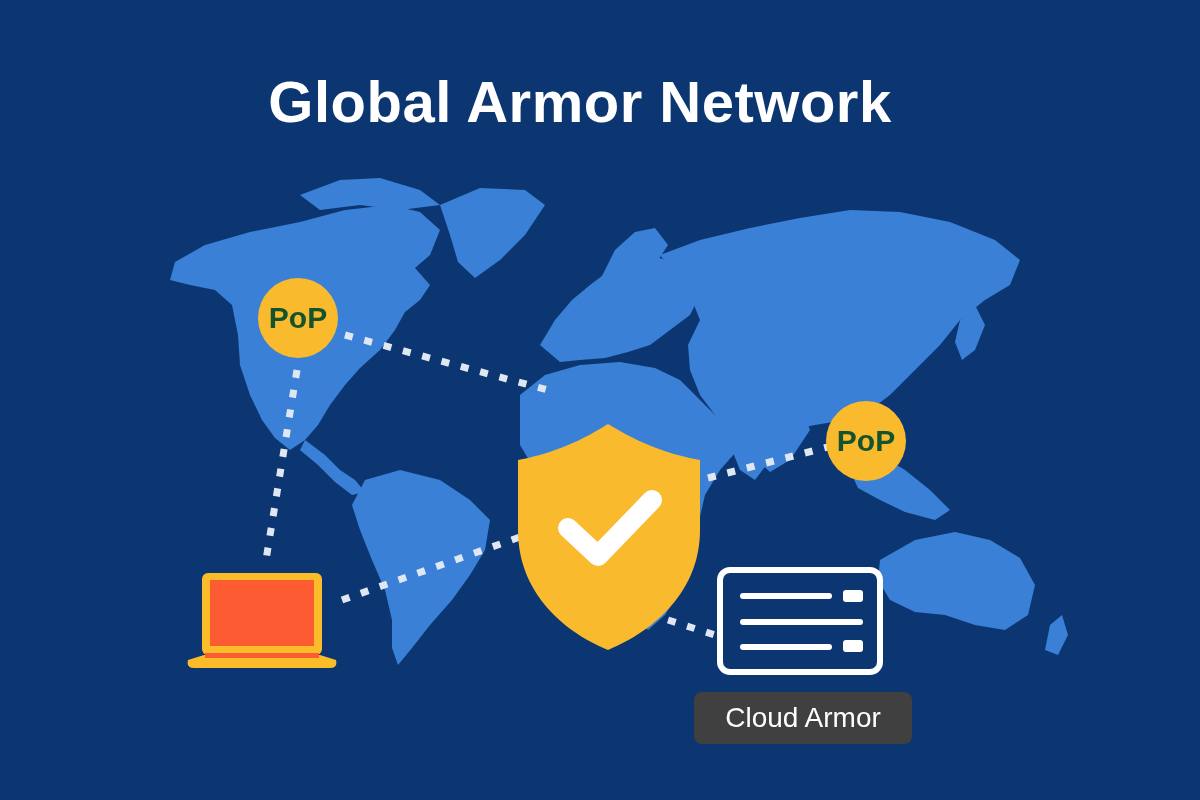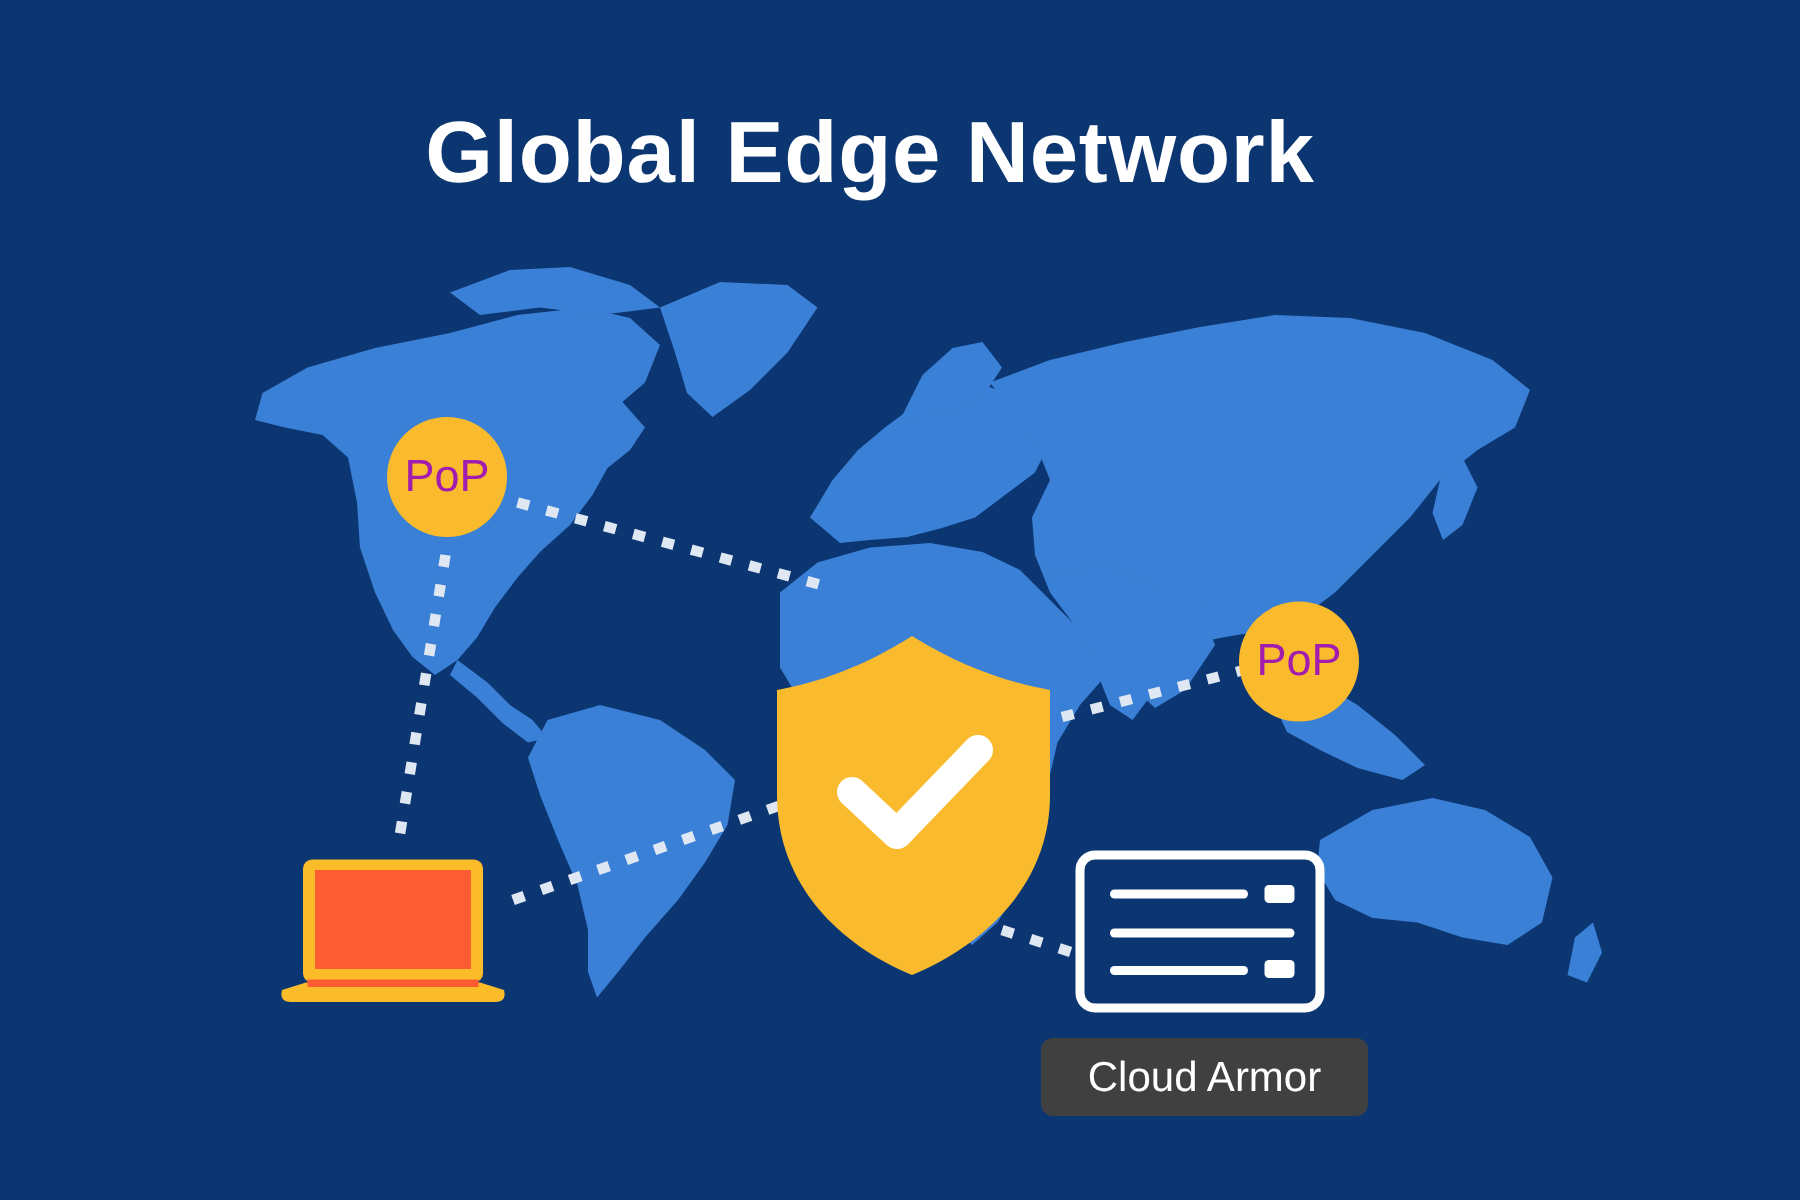--- a/index.html
+++ b/index.html
@@ -11,23 +11,23 @@
   }
   .canvas { position: absolute; inset: 0; width: 1200px; height: 800px; }
   .title {
     position: absolute; left: 0; top: 68px; width: 1160px;
     text-align: center; color: #ffffff;
     font-size: 58px; font-weight: bold; letter-spacing: 0.5px;
   }
   svg { position: absolute; left: 0; top: 0; }
   .pop {
     position: absolute; width: 80px; height: 80px; border-radius: 50%;
-    background: #f9bb2d; color: #a21caf;
+    background: #f9bb2d; color: #14532d;
     display: flex; align-items: center; justify-content: center;
-    font-size: 30px; font-weight: normal;
+    font-size: 30px; font-weight: bold;
   }
   .pop-na { left: 258px; top: 278px; }
   .pop-asia { left: 826px; top: 401px; }
   .badge {
     position: absolute; left: 694px; top: 692px; width: 218px; height: 52px;
     background: #404040; border-radius: 8px; color: #ffffff;
     display: flex; align-items: center; justify-content: center;
     font-size: 28px;
   }
 </style>
@@ -86,21 +86,21 @@
     <g>
       <rect x="720" y="570" width="160" height="102" rx="10" fill="#0c3671" stroke="#ffffff" stroke-width="6"></rect>
       <rect x="740" y="593" width="92" height="6" rx="3" fill="#ffffff"></rect>
       <rect x="843" y="590" width="20" height="12" rx="3" fill="#ffffff"></rect>
       <rect x="740" y="619" width="123" height="6" rx="3" fill="#ffffff"></rect>
       <rect x="740" y="644" width="92" height="6" rx="3" fill="#ffffff"></rect>
       <rect x="843" y="640" width="20" height="12" rx="3" fill="#ffffff"></rect>
     </g>
   </svg>
 
-  <div class="title">Global Edge Network</div>
+  <div class="title">Global Armor Network</div>
 
   <div class="pop pop-na">
     <span>PoP</span>
   </div>
 
   <div class="pop pop-asia">
     <span>PoP</span>
   </div>
 
   <div class="badge">

